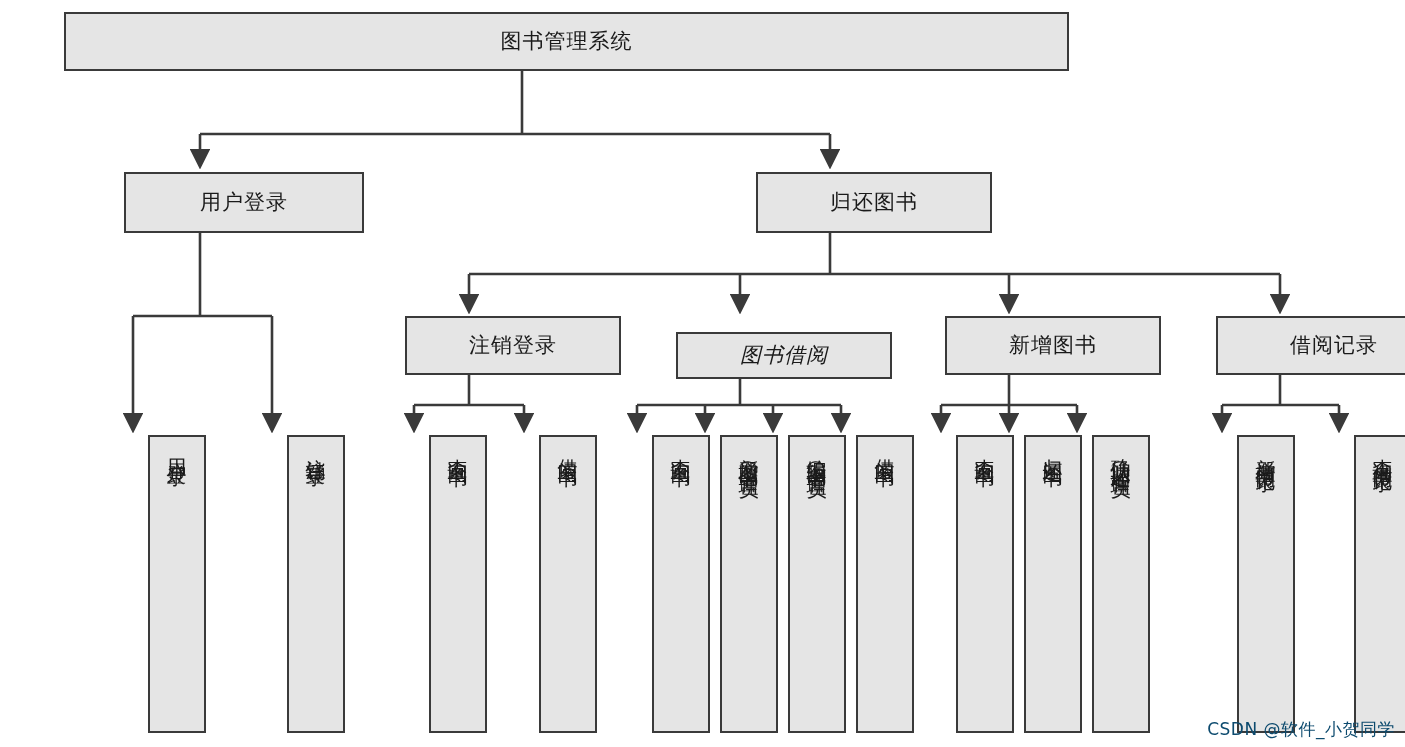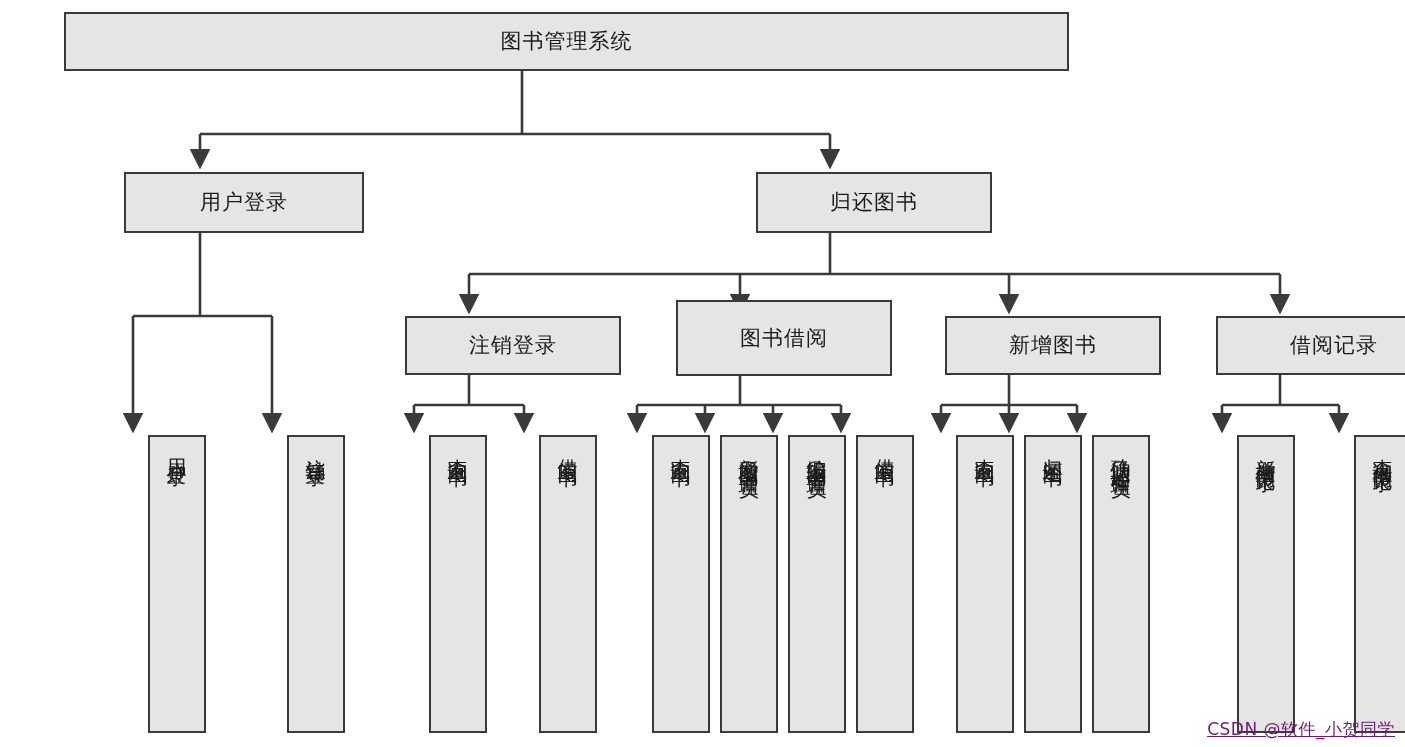--- a/index.html
+++ b/index.html
@@ -52,25 +52,24 @@
     font-size: 20px;
     letter-spacing: 3px;
     line-height: 1;
     white-space: nowrap;
   }
   .watermark {
     position: absolute;
     right: 10px;
     bottom: 6px;
     font-size: 17px;
-    color: #701a75;
+    color: #0c4a6e;
     letter-spacing: 0.5px;
     white-space: nowrap;
     pointer-events: none;
-    text-decoration: underline;
   }
 </style>
 </head>
 <body>
 
 <div id="canvas">
 
   <svg id="diagram-svg" viewBox="0 0 1405 747" xmlns="http://www.w3.org/2000/svg">
     <defs>
       <marker id="arrow" viewBox="0 0 12 12" refX="10" refY="6" markerWidth="8" markerHeight="8" orient="auto-start-reverse">
@@ -134,21 +133,21 @@
   <div class="node-box" style="left:80px; top:172px; width:240px; height:61px;">
     <span class="node-label">用户登录</span>
   </div>
   <div class="node-box" style="left:712px; top:172px; width:236px; height:61px;">
     <span class="node-label">归还图书</span>
   </div>
 
   <div class="node-box" style="left:361px; top:316px; width:216px; height:59px;">
     <span class="node-label">注销登录</span>
   </div>
-  <div class="node-box" style="left:632px; top:300px; width:216px; height:76px;">
+  <div class="node-box" style="left:632px; top:332px; width:216px; height:47px;font-style:italic;">
     <span class="node-label">图书借阅</span>
   </div>
   <div class="node-box" style="left:901px; top:316px; width:216px; height:59px;">
     <span class="node-label">新增图书</span>
   </div>
   <div class="node-box" style="left:1172px; top:316px; width:236px; height:59px;">
     <span class="node-label">借阅记录</span>
   </div>
 
   <div class="node-box vertical" style="left:104px; top:435px; width:58px; height:298px;">

